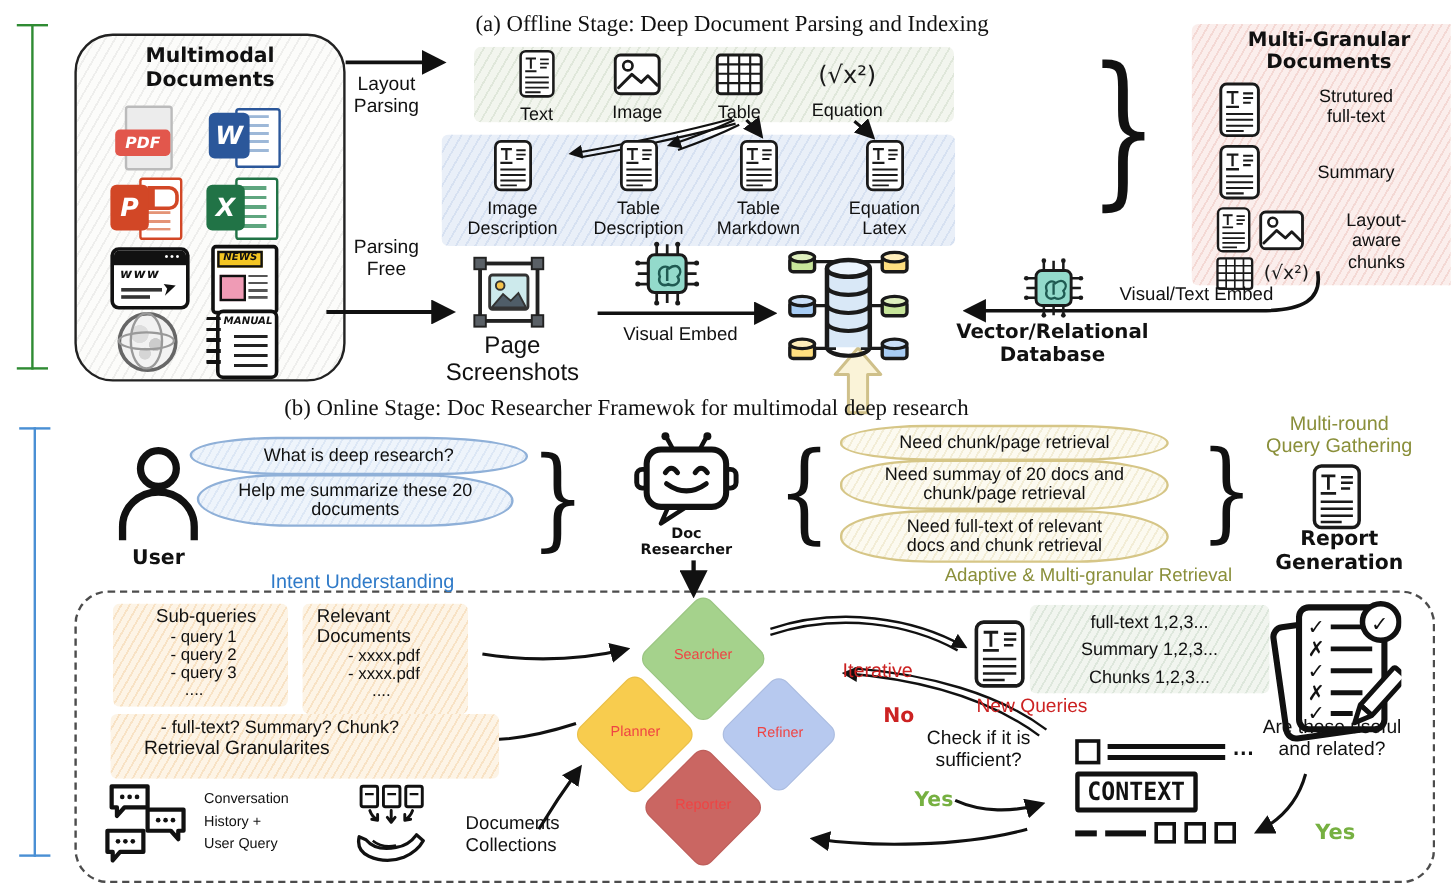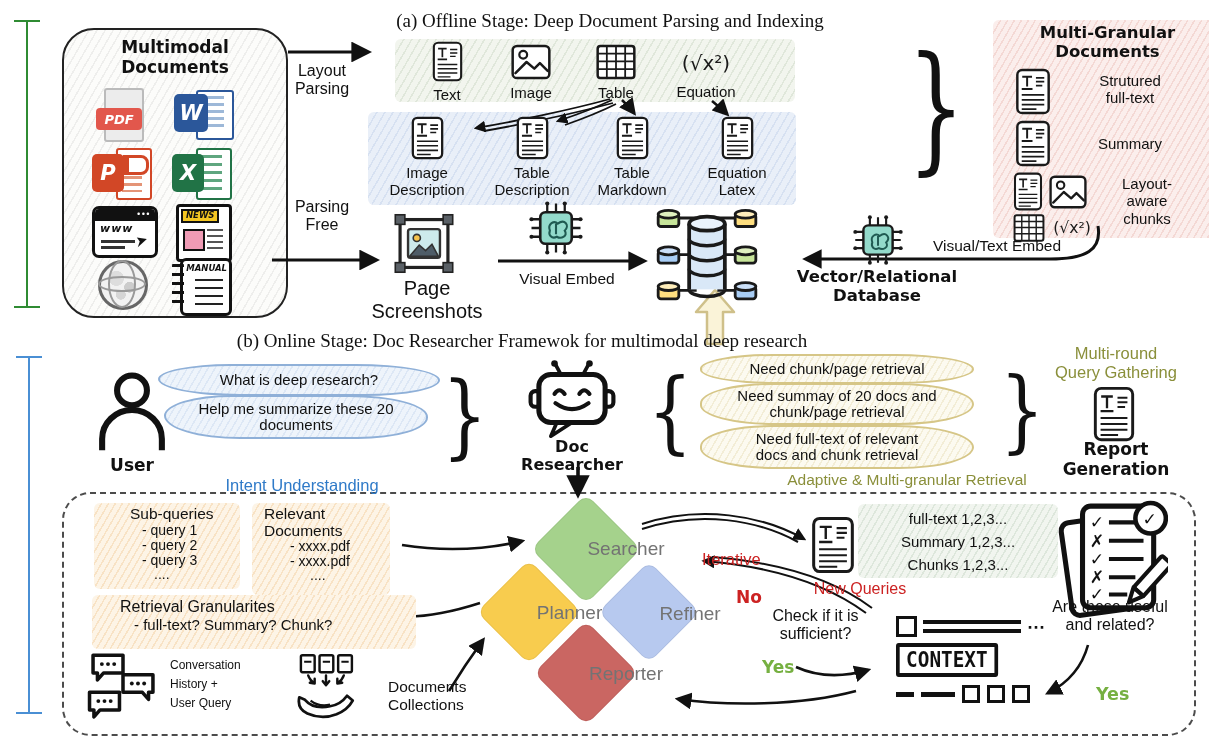--- a/index.html
+++ b/index.html
@@ -30,21 +30,21 @@
   .ruler .stem{position:absolute;left:50%;top:0;bottom:0;width:2px;margin-left:-1px;}
   .ruler .cap{position:absolute;left:0;right:0;height:2px;}
   .ruler-green .stem,.ruler-green .cap{background:#2f8b33;}
   .ruler-blue .stem,.ruler-blue .cap{background:#4a8fd4;}
   
   .brace{position:absolute;font-family:"DejaVu Serif",serif;color:#111;transform-origin:center;}
   
   .dashed-box{position:absolute;border:2.5px dashed #4c4c4c;border-radius:28px;}
   
   .pz{position:absolute;border-radius:10px;transform:rotate(45deg);box-shadow:0 0 0 1px rgba(0,0,0,.06) inset;}
-  .pz-label{position:absolute;font-size:19px;color:#737373;text-align:center;z-index:4;margin-left:40px;}
+  .pz-label{position:absolute;font-size:12px;color:#ef4444;text-align:center;z-index:4;}
   
   .fi{position:absolute;font-style:italic;}
   .fi .pg{position:absolute;background:#fff;border:2px solid #8a8a8a;border-radius:3px;}
   .tile{position:absolute;display:flex;align-items:center;justify-content:center;color:#fff;font-weight:bold;
         font-family:"DejaVu Sans",sans-serif;border-radius:5px;}
   .lines{position:absolute;background:repeating-linear-gradient(to bottom,#9db8d8 0 2.5px,transparent 2.5px 7px);}
   
   .ctx{position:absolute;}
   .ctx .r1{display:flex;align-items:center;gap:6px;}
   .ctx .sq{width:15px;height:15px;border:3.5px solid #111;}
@@ -415,21 +415,21 @@
   <div class="abs bubble bubble-blue pre z3" style="left:158px;top:364px;width:278px;height:28px;">What is deep research?</div>
   <div class="abs bubble bubble-blue pre z3" style="left:164px;top:395px;width:260px;height:40px;">Help me summarize these 20
 documents</div>
   <div class="t blue-t ctr z3" style="left:202px;top:476px;width:200px;font-size:16.5px;">Intent Understanding</div>
 
   <div class="brace" style="left:438px;top:360px;font-size:84px;line-height:110px;transform:scale(.85,1.1);">}</div>
 
   <svg class="abs z3" style="left:526px;top:356px;" width="92" height="85">
       <use href="#sym-robot"></use>
     </svg>
-  <div class="t bold pre ctr z3" style="left:514px;top:438px;width:116px;font-size:16px;">Doc
+  <div class="t bold pre ctr z3" style="left:514px;top:438px;width:116px;font-size:12px;">Doc
 Researcher</div>
 
   <div class="brace" style="left:644px;top:358px;font-size:82px;line-height:106px;transform:scale(.85,1.1);">{</div>
 
   <div class="abs bubble bubble-olive pre z3" style="left:700px;top:354px;width:270px;height:26px;">Need chunk/page retrieval</div>
   <div class="abs bubble bubble-olive pre z3" style="left:700px;top:383px;width:270px;height:38px;">Need summay of 20 docs and
 chunk/page retrieval</div>
   <div class="abs bubble bubble-olive pre z3" style="left:700px;top:425px;width:270px;height:40px;">Need full-text of relevant
 docs and chunk retrieval</div>
   <div class="t olive ctr z3" style="left:772px;top:471px;width:270px;font-size:15.5px;">Adaptive &amp; Multi-granular Retrieval</div>
@@ -456,22 +456,22 @@
 
   <div class="abs hatch-orange rbox z3" style="left:252px;top:503px;width:138px;height:88px;padding:2px 0;">
     <div class="hand pre" style="font-size:15.5px;margin-left:12px;line-height:17px;">Relevant
 Documents</div>
     <div class="hand" style="font-size:14px;margin-left:38px;line-height:15px;">- xxxx.pdf</div>
     <div class="hand" style="font-size:14px;margin-left:38px;line-height:15px;">- xxxx.pdf</div>
     <div class="hand" style="font-size:14px;margin-left:58px;line-height:12px;">....</div>
   </div>
 
   <div class="abs hatch-orange rbox z3" style="left:92px;top:595px;width:324px;height:48px;padding:3px 0;">
+    <div class="hand" style="font-size:15px;margin-left:42px;">- full-text? Summary? Chunk?</div>
     <div class="hand" style="font-size:16px;margin-left:28px;">Retrieval Granularites</div>
-    <div class="hand" style="font-size:15px;margin-left:42px;">- full-text? Summary? Chunk?</div>
   </div>
 
   <svg class="abs z3" style="left:86px;top:650px;" width="74" height="74">
       <use href="#sym-chat"></use>
     </svg>
   <div class="t hand pre z3" style="left:170px;top:656px;width:120px;font-size:12px;line-height:19px;">Conversation
 History +
 User Query</div>
   <svg class="abs z3" style="left:294px;top:652px;" width="64" height="68">
       <use href="#sym-handdocs"></use>

